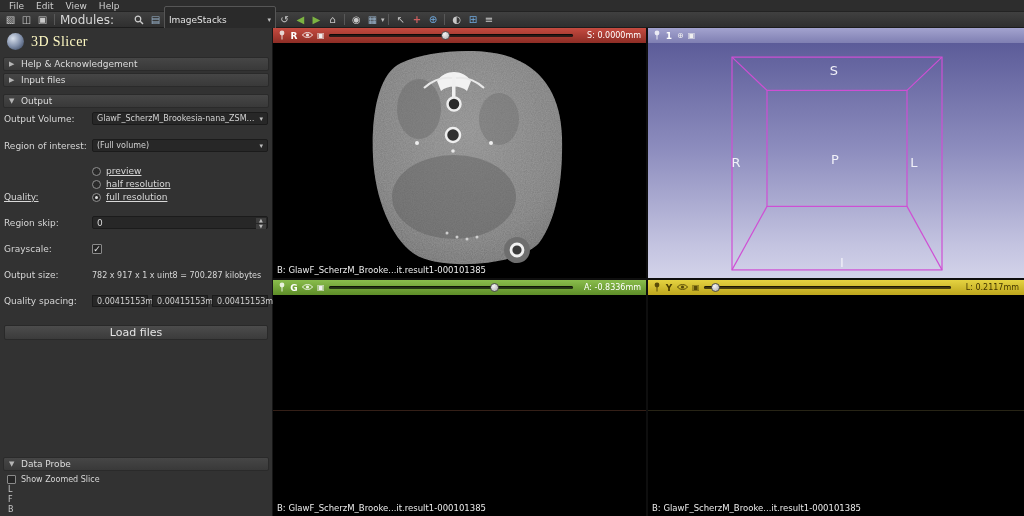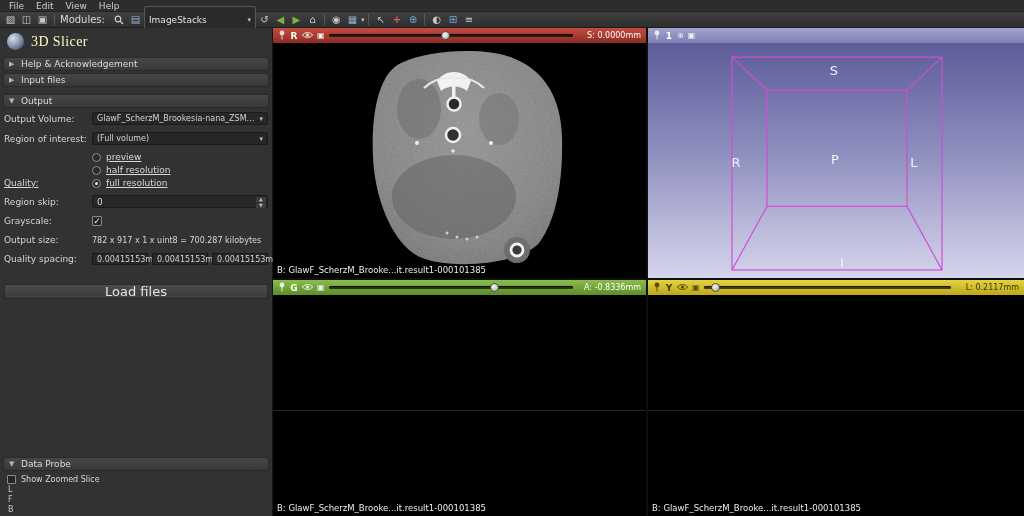--- a/index.html
+++ b/index.html
@@ -10,21 +10,21 @@
   .menubar { height:12px; background:#2d2d2d; border-bottom:1px solid #232323;
              display:flex; align-items:center; padding:0 4px; gap:2px; font-size:9px; color:#cfcfcf; }
   .menu-item { padding:0 5px; line-height:12px; }
 
   
   .toolbar { height:16px; background:linear-gradient(#404040,#2f2f2f); border-bottom:1px solid #1c1c1c;
              display:flex; align-items:center; padding:0 3px; gap:1px; }
   .tool-icon { width:15px; height:14px; display:flex; align-items:center; justify-content:center;
                font-size:10px; color:#c8c8c8; border-radius:2px; }
   .tool-sep { width:1px; height:11px; background:#585858; margin:0 3px; }
-  .modules-label { font-size:10px; color:#d8d8d8; margin:0 6px 0 1px; }
+  .modules-label { font-size:12px; color:#d8d8d8; margin:0 17px 0 1px; }
   .module-combo { width:112px; height:28px; background:#2a2a2a; border:1px solid #565656; border-radius:2px;
                   display:flex; align-items:center; justify-content:space-between; padding:0 4px;
                   font-size:9px; color:#e2e2e2; }
   .chev { font-size:7px; color:#bdbdbd; }
   .green { color:#7cb342; } .blue { color:#6fa8dc; } .red-i { color:#d06060; } .steel { color:#9ab4cc; }
 
   
   .main { position:absolute; top:28px; left:0; right:0; bottom:0; display:flex; }
 
   
@@ -32,42 +32,42 @@
                 display:flex; flex-direction:column; }
   .app-header { height:27px; display:flex; align-items:center; gap:7px; padding:3px 7px; }
   .logo { width:17px; height:17px; border-radius:50%;
           background:radial-gradient(circle at 35% 32%, #d8e0ec, #8694ae 48%, #3c4a64 90%); flex:none; }
   .app-title { font-size:14px; color:#fef9c3; letter-spacing:.4px;font-family:Liberation Serif, serif; }
   .section-btn { margin:2px 3px 0 3px; height:14px; flex:none;
                  background:linear-gradient(#464646,#393939); border:1px solid #2a2a2a; border-radius:2px;
                  display:flex; align-items:center; gap:5px; padding:0 5px; color:#dcdcdc; font-size:9px; }
   .section-btn.gap-top { margin-top:7px; }
   .arrow { font-size:7px; color:#b5b5b5; width:7px; }
-  .out-body { padding:4px 4px 0 4px; display:flex; flex-direction:column; gap:7px; }
+  .out-body { padding:4px 4px 0 4px; display:flex; flex-direction:column; gap:14px; }
   .frow { display:flex; align-items:center; gap:4px; min-height:12px; }
   .flabel { width:84px; flex:none; color:#d5d5d5; }
   .combo { flex:1; height:13px; background:#272727; border:1px solid #1b1b1b; border-radius:2px;
            display:flex; align-items:center; justify-content:space-between; gap:3px; padding:0 4px;
            font-size:8px; color:#d2d2d2; min-width:0; }
   .combo .val { white-space:nowrap; overflow:hidden; text-overflow:ellipsis; }
   .radio-row { display:flex; align-items:center; gap:5px; }
   .radio { width:9px; height:9px; border-radius:50%; border:1px solid #8f8f8f; background:#2a2a2a; position:relative; flex:none; }
   .radio.sel::after { content:""; position:absolute; inset:2px; border-radius:50%; background:#e2e2e2; }
   .spin { flex:1; height:13px; background:#272727; border:1px solid #1b1b1b; border-radius:2px;
           display:flex; align-items:center; padding:0 12px 0 4px; position:relative; color:#d8d8d8; }
   .spin-btns { position:absolute; right:1px; top:1px; bottom:1px; width:10px; display:flex; flex-direction:column; gap:1px; }
   .spin-btn { flex:1; background:#3d3d3d; color:#b8b8b8; font-size:5px; line-height:5px;
               display:flex; align-items:center; justify-content:center; }
   .checkbox { width:10px; height:10px; background:#262626; border:1px solid #8a8a8a; border-radius:1px;
               display:flex; align-items:center; justify-content:center; color:#e8e8e8; font-size:9px; flex:none; }
   .spacing-field { flex:1; height:12px; background:#272727; border:1px solid #1b1b1b;
                    display:flex; align-items:center; padding:0 4px; font-size:8px; color:#d2d2d2; min-width:0; }
-  .load-btn { height:15px; margin-top:12px; background:linear-gradient(#4c4c4c,#3b3b3b);
+  .load-btn { height:15px; margin-top:4px; background:linear-gradient(#4c4c4c,#3b3b3b);
               border:1px solid #292929; border-radius:2px; display:flex; align-items:center; justify-content:center;
-              color:#e4e4e4; font-size:13px; }
+              color:#e4e4e4; font-size:11px; }
   .panel-spacer { flex:1; }
   .dp-body { padding:4px 7px 2px 7px; display:flex; flex-direction:column; gap:2px; font-size:8px; }
   .dp-axis { color:#c6c6c6; line-height:8px; padding-left:1px; }
 
   
   .views { flex:1; display:grid; grid-template-columns:373px 1fr; grid-template-rows:250px 1fr;
            gap:2px; background:#0e0e0e; min-width:0; }
   .view { position:relative; background:#000; overflow:hidden; display:flex; flex-direction:column; }
   .vbar { height:15px; flex:none; display:flex; align-items:center; gap:4px; padding:0 5px; font-size:8px; }
   .vbar.red    { background:linear-gradient(#c54b40,#8d2d25); }

